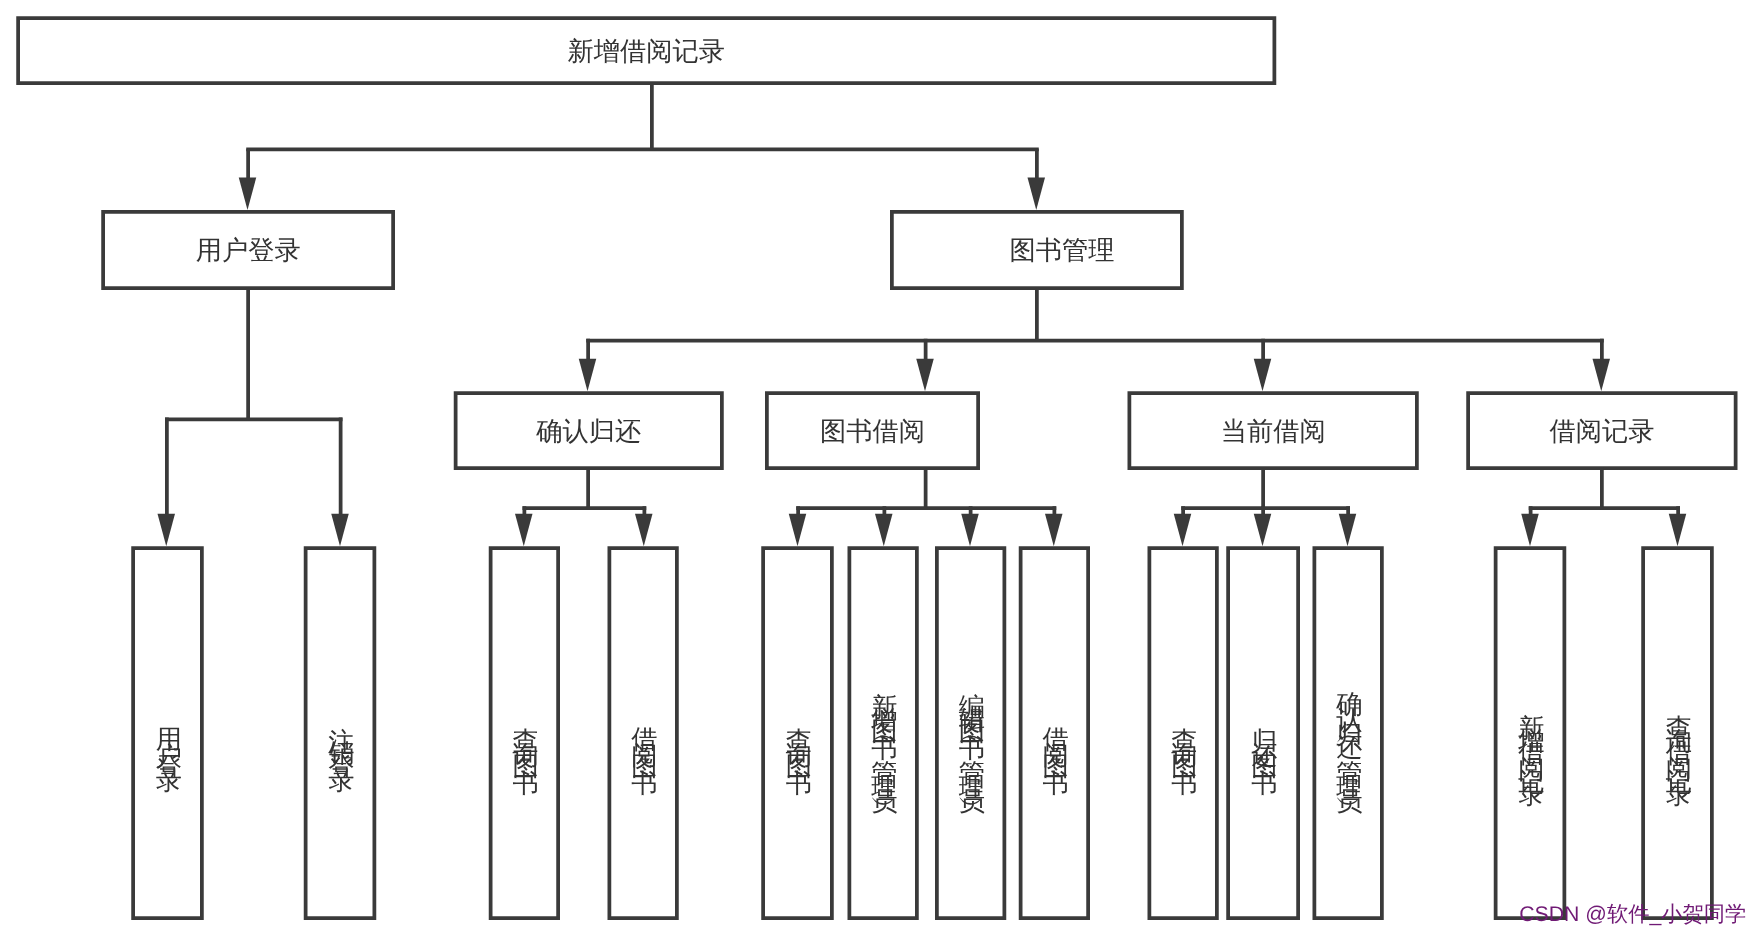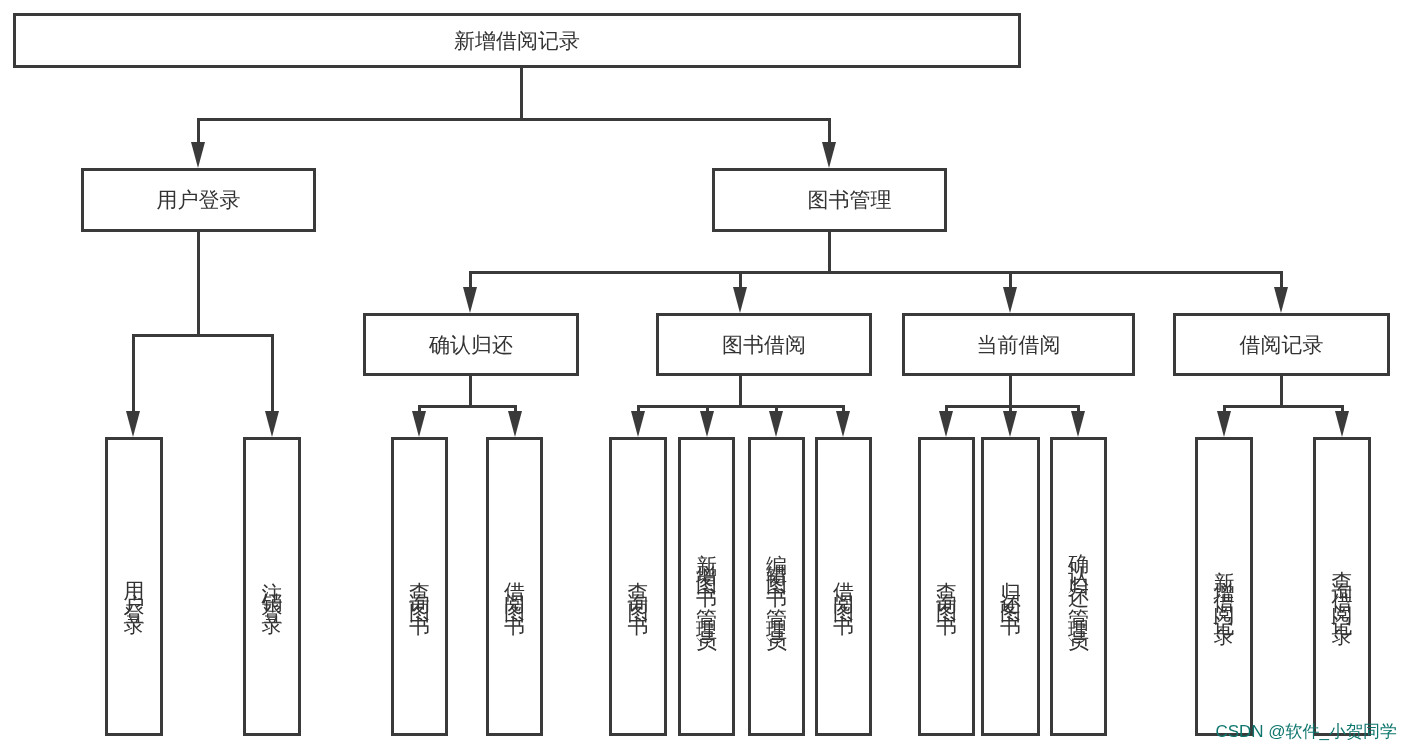--- a/index.html
+++ b/index.html
@@ -54,21 +54,21 @@
     height: 0;
     border-left: 7px solid transparent;
     border-right: 7px solid transparent;
     border-top: 26px solid #3a3a3a;
   }
   .watermark {
     position: absolute;
     right: 8px;
     bottom: 4px;
     font-size: 17px;
-    color: #0f766e;
+    color: #701a75;
   }
 </style>
 </head>
 <body>
 
 <div id="diagram">
 
   <div class="box" style="left:13px; top:13px; width:1008px; height:55px;">新增借阅记录</div>
 
   <div class="vline" style="left:519.5px; top:68px;  height:52px;"></div>
@@ -93,21 +93,21 @@
   <div class="vline" style="left:468.5px;  top:271px; height:20px;"></div>
   <div class="arrow" style="left:463px;  top:287px;"></div>
   <div class="vline" style="left:738.5px;  top:271px; height:20px;"></div>
   <div class="arrow" style="left:733px;  top:287px;"></div>
   <div class="vline" style="left:1008.5px; top:271px; height:20px;"></div>
   <div class="arrow" style="left:1003px; top:287px;"></div>
   <div class="vline" style="left:1279.5px; top:271px; height:20px;"></div>
   <div class="arrow" style="left:1274px; top:287px;"></div>
 
   <div class="box" style="left:363px; top:313px; width:216px; height:63px;">确认归还</div>
-  <div class="box" style="left:656px; top:313px; width:216px; height:63px;text-align:right;">图书借阅</div>
+  <div class="box" style="left:612px; top:313px; width:172px; height:63px;text-align:right;">图书借阅</div>
   <div class="box" style="left:902px; top:313px; width:233px; height:63px;">当前借阅</div>
   <div class="box" style="left:1173px; top:313px; width:217px; height:63px;">借阅记录</div>
 
   <div class="vline" style="left:468.5px; top:376px; height:31px;"></div>
   <div class="hline" style="left:417.5px; top:404.5px; width:99px;"></div>
   <div class="vline" style="left:417.5px; top:405px; height:12px;"></div>
   <div class="arrow" style="left:412px; top:411px;"></div>
   <div class="vline" style="left:513.5px; top:405px; height:12px;"></div>
   <div class="arrow" style="left:508px; top:411px;"></div>
 

